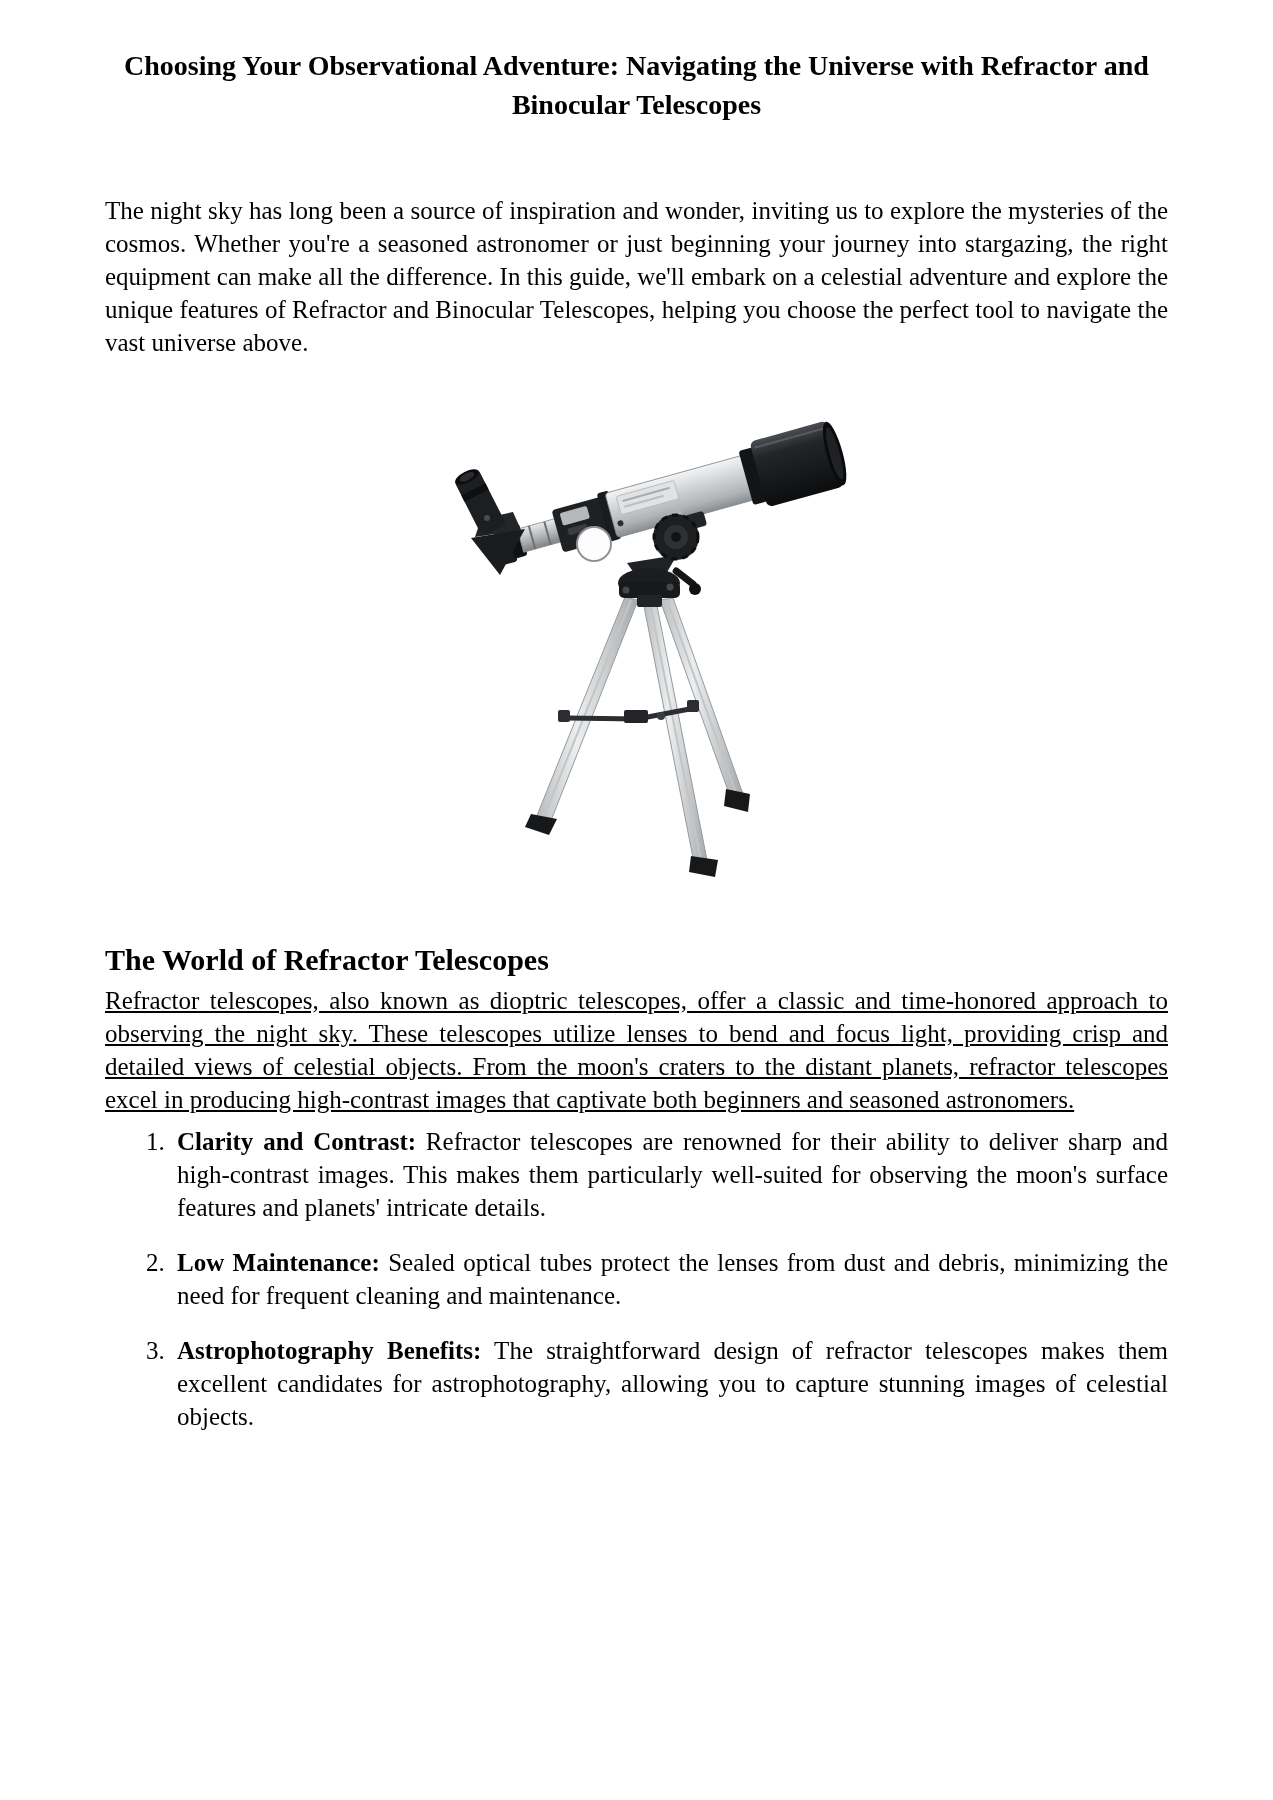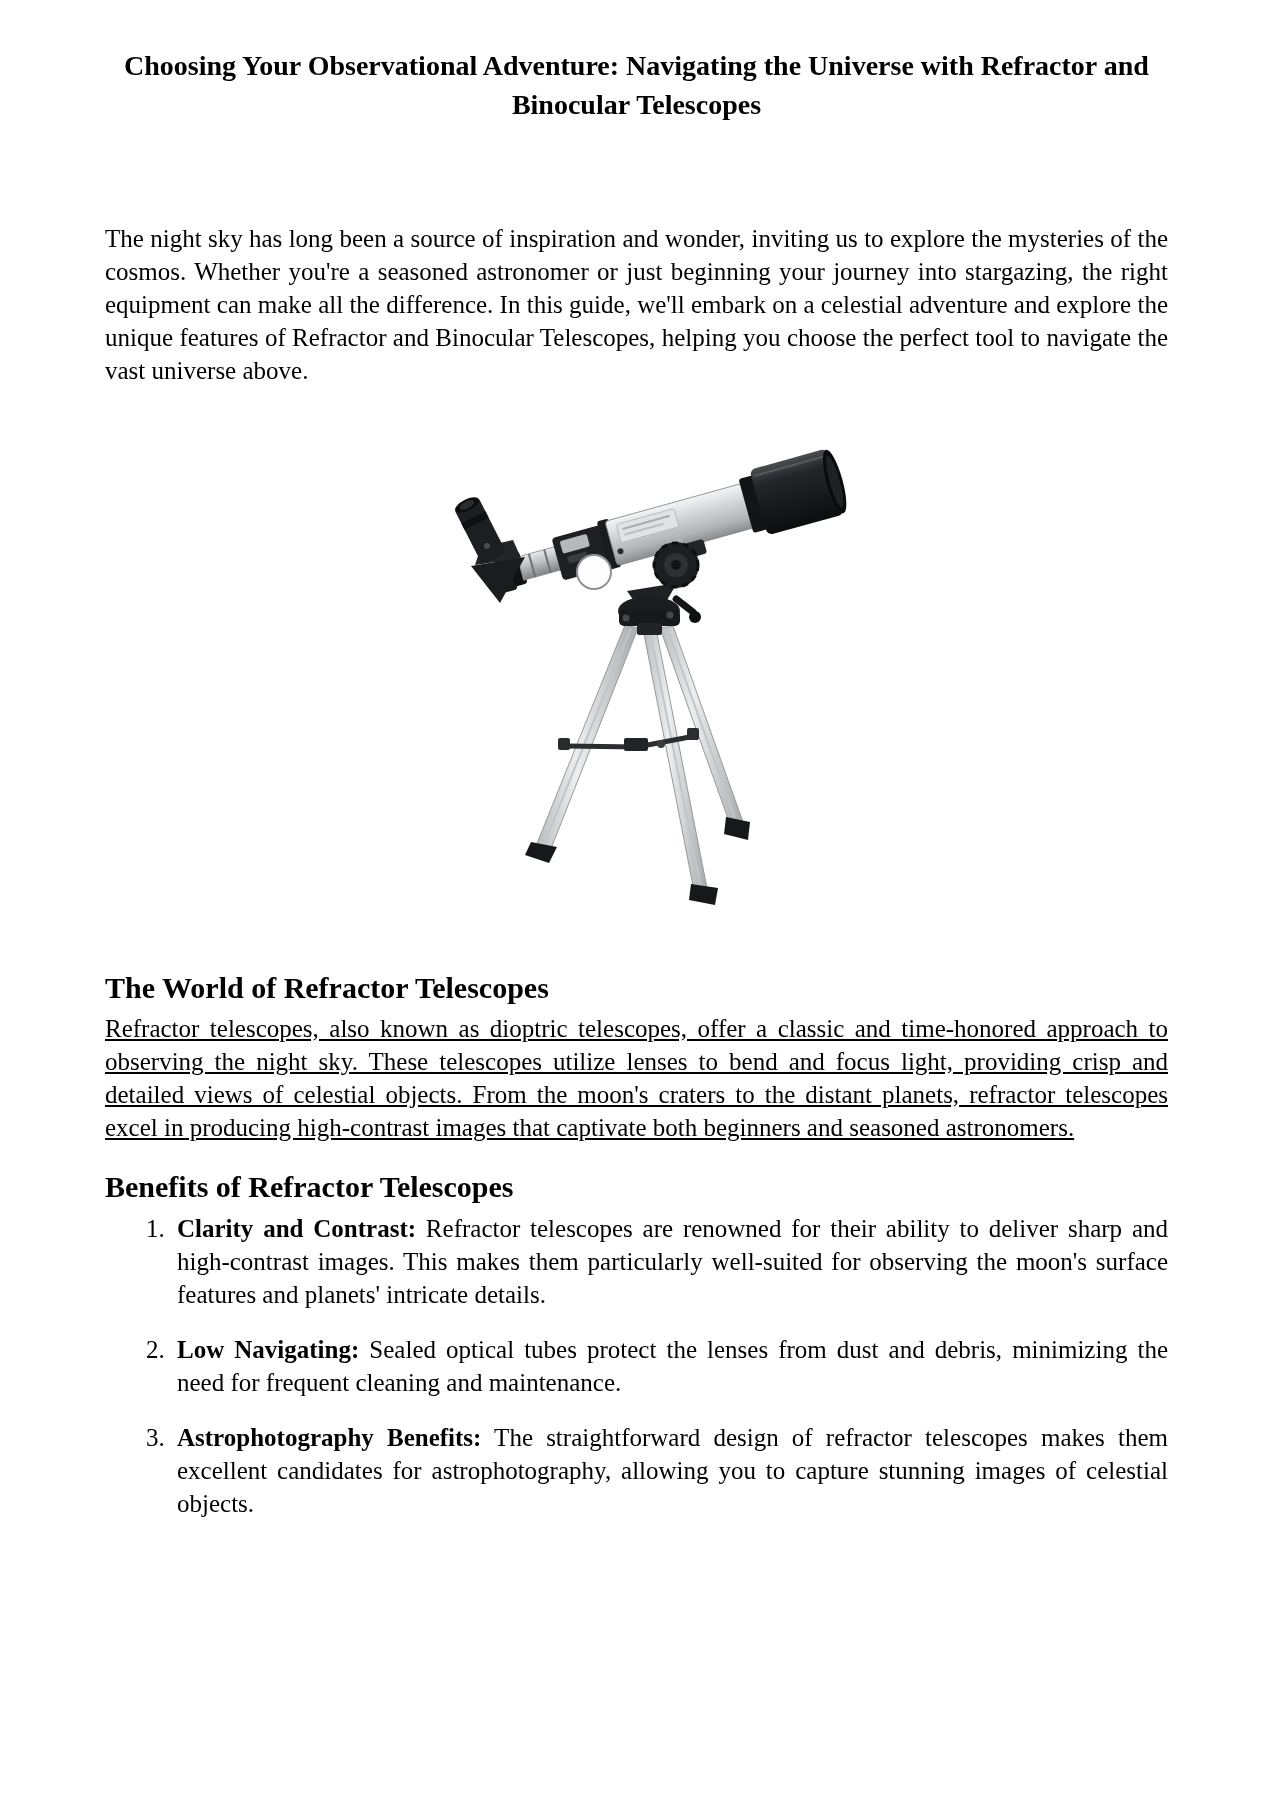--- a/index.html
+++ b/index.html
@@ -26,21 +26,21 @@
     font-weight: bold;
     text-align: center;
   }
   .body-text {
     font-size: 25px;
     line-height: 33px;
     text-align: justify;
     margin: 0;
   }
   .intro {
-    margin-top: 98px;
+    margin-top: 70px;
   }
   .figure-wrap {
     width: 480px;
     height: 550px;
     margin: 8px auto 0 auto;
   }
   .figure-wrap svg { display: block; }
   .section-heading {
     font-size: 30px;
     line-height: 33px;
@@ -200,31 +200,30 @@
           <ellipse cx="95.5" cy="104" rx="8" ry="3.5" fill="#2a2c2f"></ellipse>
         </g>
         <circle cx="90" cy="151" r="3" fill="#4a4c4f"></circle>
       </g>
     </svg>
   </div>
 
   <h2 class="section-heading">The World of Refractor Telescopes</h2>
   <p class="body-text section-body">Refractor telescopes, also known as dioptric telescopes, offer a classic and time-honored approach to observing the night sky. These telescopes utilize lenses to bend and focus light, providing crisp and detailed views of celestial objects. From the moon's craters to the distant planets, refractor telescopes excel in producing high-contrast images that captivate both beginners and seasoned astronomers.</p>
 
-  <h2 class="section-heading">Benefits of Refractor Telescopes</h2>
 
   <ol class="benefits-list">
     <li>
       <span class="li-num">1.</span>
       <span class="li-lead">Clarity and Contrast:</span>
       <span>Refractor telescopes are renowned for their ability to deliver sharp and high-contrast images. This makes them particularly well-suited for observing the moon's surface features and planets' intricate details.</span>
     </li>
     <li>
       <span class="li-num">2.</span>
-      <span class="li-lead">Low Navigating:</span>
+      <span class="li-lead">Low Maintenance:</span>
       <span>Sealed optical tubes protect the lenses from dust and debris, minimizing the need for frequent cleaning and maintenance.</span>
     </li>
     <li>
       <span class="li-num">3.</span>
       <span class="li-lead">Astrophotography Benefits:</span>
       <span>The straightforward design of refractor telescopes makes them excellent candidates for astrophotography, allowing you to capture stunning images of celestial objects.</span>
     </li>
   </ol>
 
 </div>

